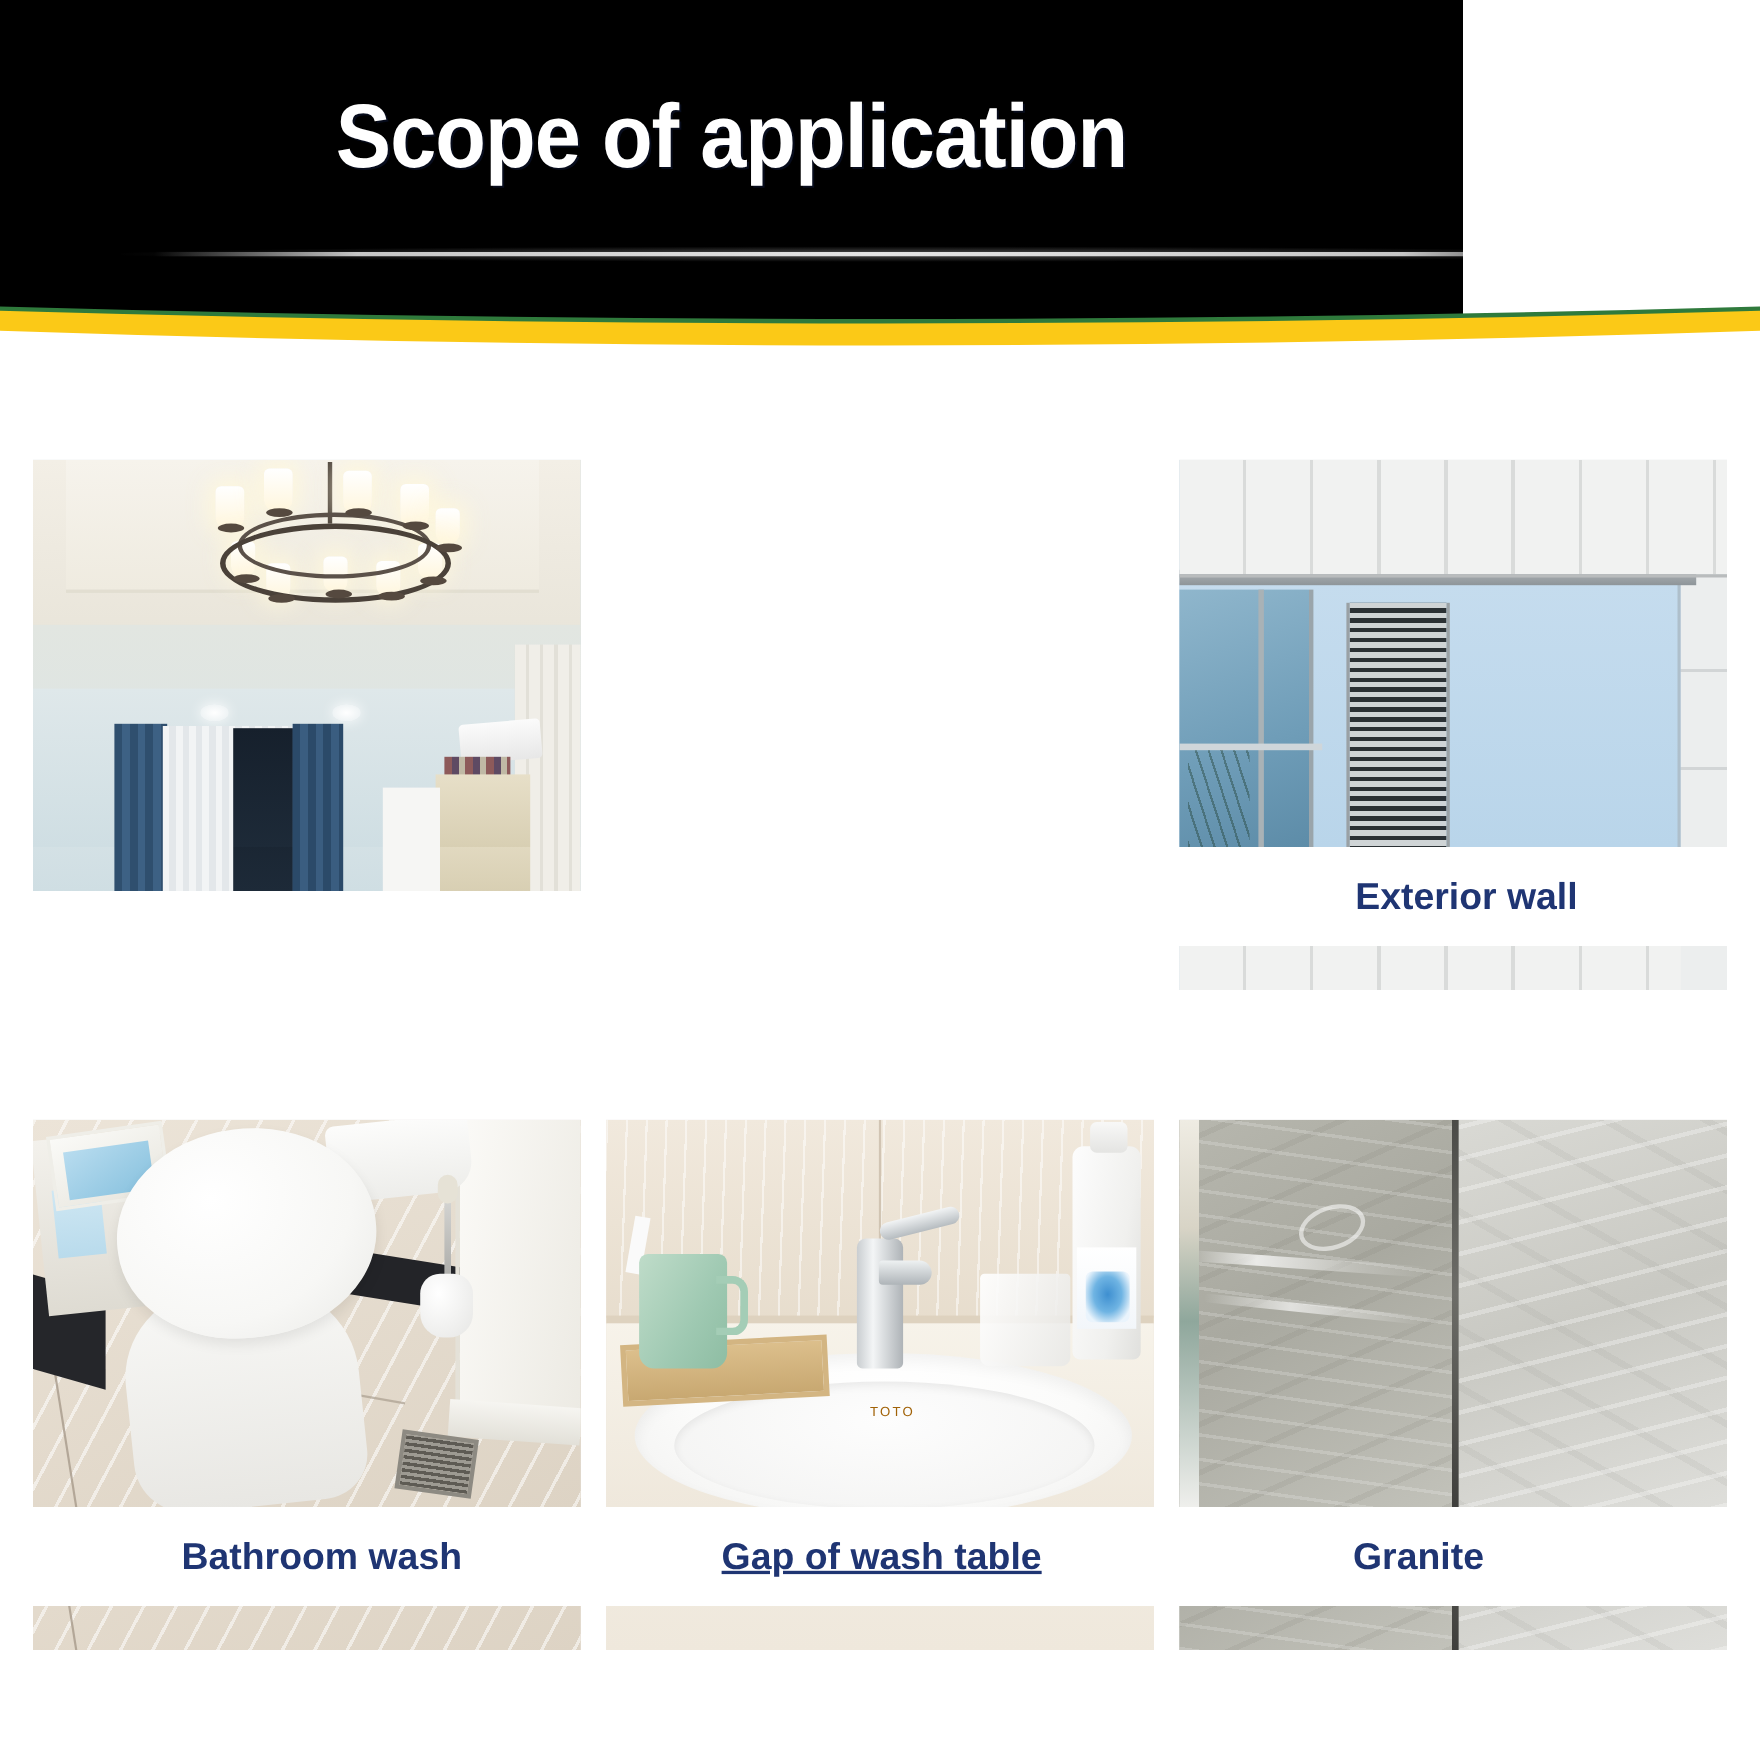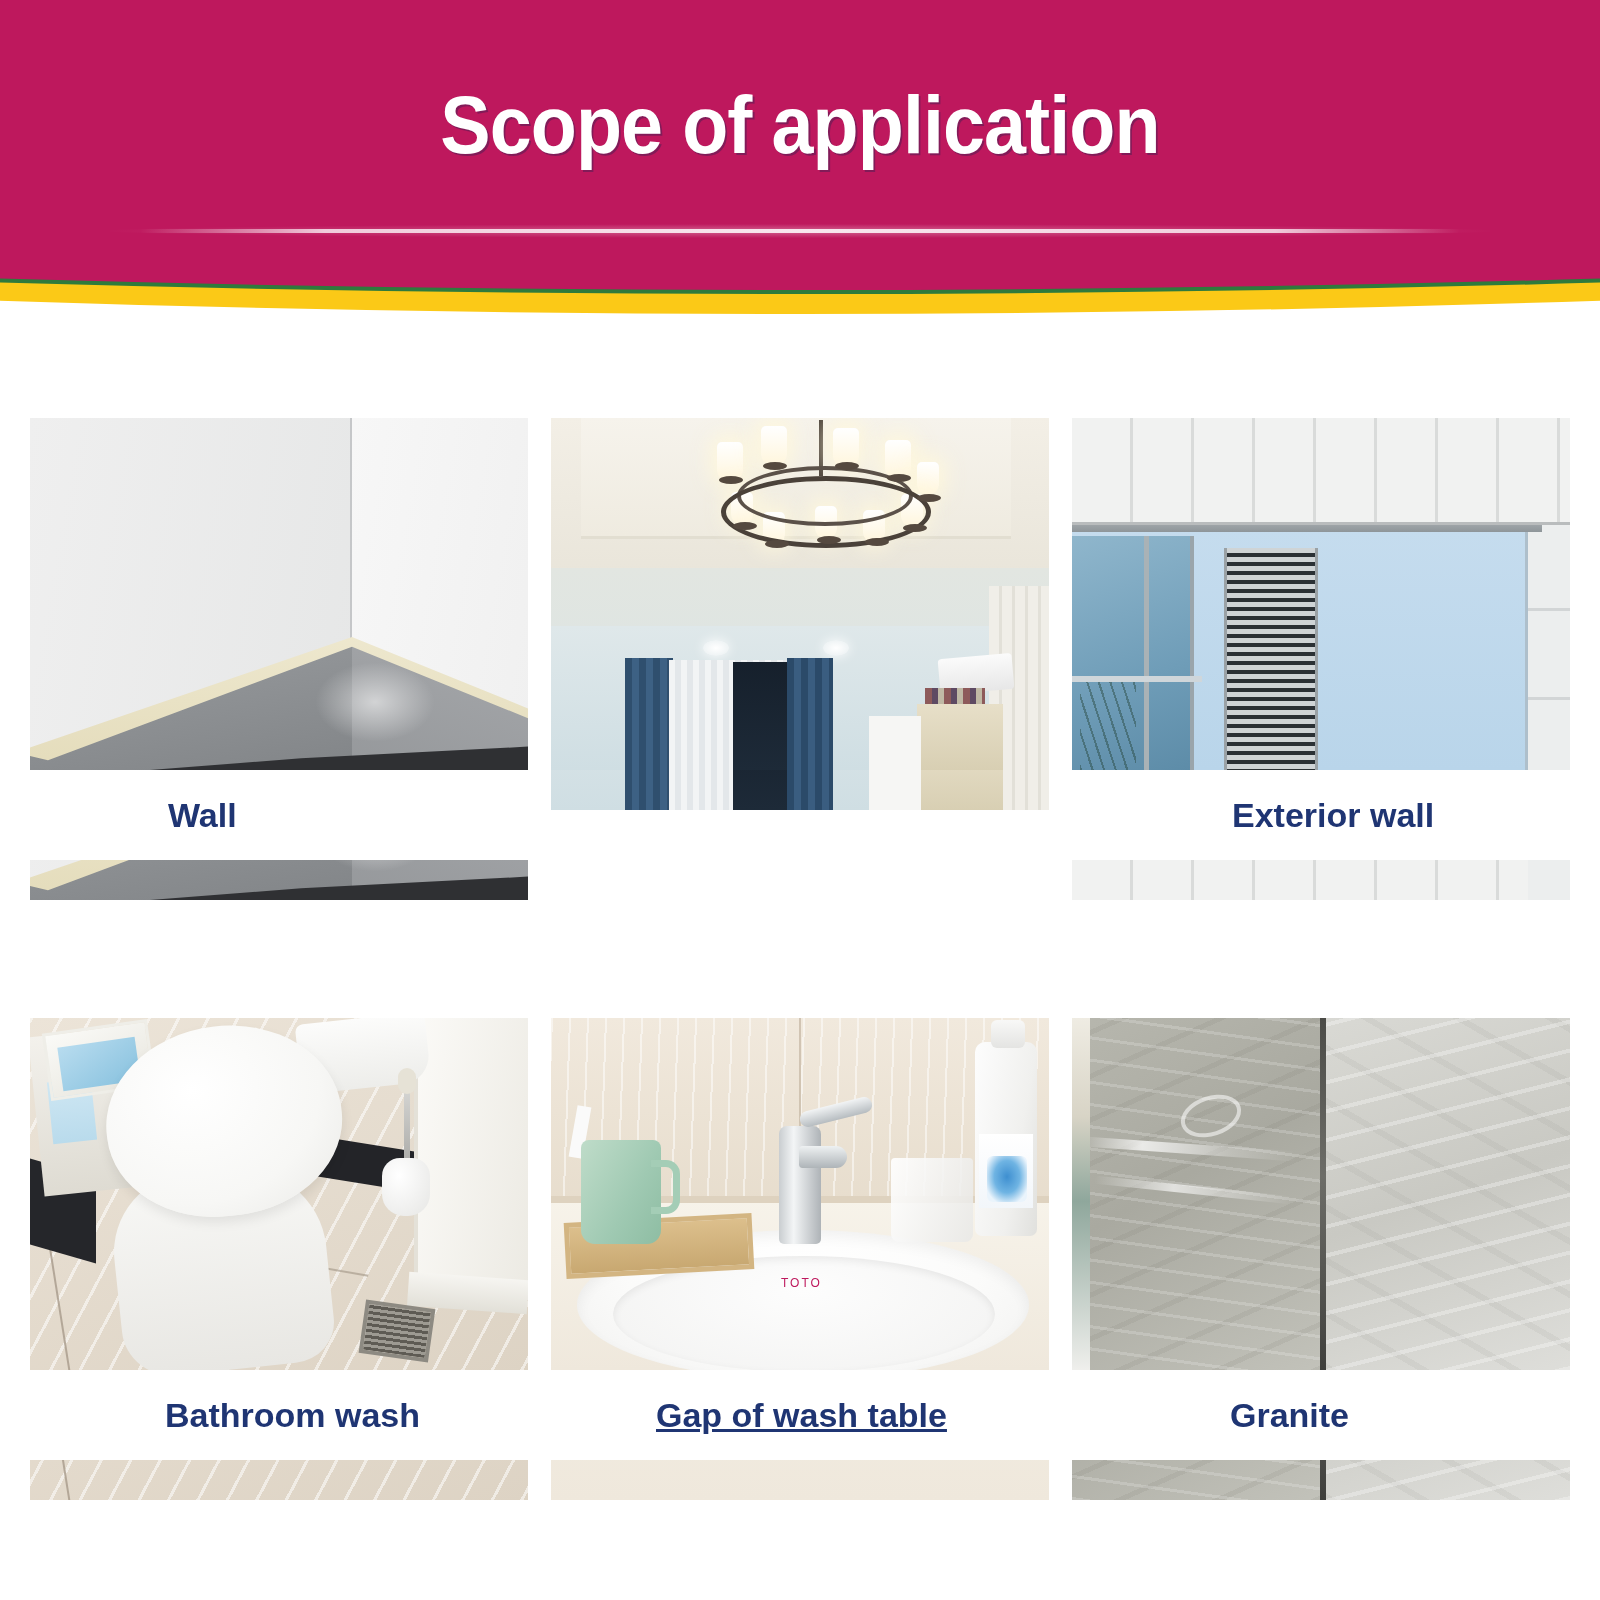--- a/index.html
+++ b/index.html
@@ -12,23 +12,23 @@
     height: 1600px;
     font-family: "Liberation Sans", sans-serif;
     overflow: hidden;
     position: relative;
   }
 
   
   .header {
     position: absolute;
     left: 0; top: 0;
-    width: 1600px;
+    width: 1330px;
     height: 290px;
-    background: #be185d;
+    background: #000000;
     overflow: hidden;
   }
   .header-title {
     position: absolute;
     left: 0; right: 0;
     top: 78px;
     text-align: center;
     color: #ffffff;
     font-size: 82px;
     font-weight: bold;
@@ -453,22 +453,22 @@
     border-radius:50%;
     box-shadow: inset 0 6px 14px rgba(0,0,0,0.05);
   }
   .sc-gap .basin-inner {
     position:absolute; left:62px; top:238px; width:382px; height:116px;
     border-radius:50%;
     background: radial-gradient(ellipse at 50% 30%, #fdfdfd, #f2f2f1);
     box-shadow: inset 0 3px 9px rgba(0,0,0,0.07);
   }
   .sc-gap .brandmark {
-    position:absolute; left:230px; top:258px;
-    font-size:12px; letter-spacing:2px; color:#be185d;
+    position:absolute; left:240px; top:258px;
+    font-size:12px; letter-spacing:2px; color:#a16207;
     font-family:"Liberation Sans", sans-serif;
   }
   .sc-gap .faucet-body {
     position:absolute; left:228px; top:108px; width:42px; height:118px;
     background: linear-gradient(90deg,#c9cdd0 0%,#f3f5f6 35%,#aeb3b7 100%);
     border-radius:8px 8px 5px 5px;
   }
   .sc-gap .faucet-spout {
     position:absolute; left:248px; top:128px; width:48px; height:22px;
     background: linear-gradient(180deg,#eef1f2,#aeb4b8);
@@ -579,47 +579,20 @@
   </svg>
   <svg class="band-yellow" viewBox="0 0 1640 52" preserveAspectRatio="none">
     <path d="M0,6 Q820,30 1640,6 L1640,24 Q820,52 0,24 Z" fill="#fbc917"></path>
   </svg>
 </div>
 
 <div class="grid">
 
   <div class="row row1">
 
-    <div class="cell col1">
-      <div class="photo">
-        <div class="scene sc-wall">
-          <div class="wall-left"></div>
-          <div class="wall-right"></div>
-          <div class="corner-line"></div>
-          <div class="floor-l"></div>
-          <div class="floor-r"></div>
-          <div class="seal"></div>
-          <div class="drk"></div>
-          <div class="sheen"></div>
-        </div>
-      </div>
-      <div class="caption">Wall</div>
-      <div class="strip s-wall">
-        <div class="scene sc-wall">
-          <div class="wall-left"></div>
-          <div class="wall-right"></div>
-
-          <div class="floor-l"></div>
-          <div class="floor-r"></div>
-          <div class="seal"></div>
-          <div class="drk"></div>
-          <div class="sheen"></div>
-        </div>
-      </div>
-    </div>
 
     <div class="cell col2">
       <div class="photo">
         <div class="scene sc-ceiling">
           <div class="ceil"></div>
           <div class="ceil-inner"></div>
           <div class="soffit"></div>
           <div class="backwall"></div>
           <div class="panel-wall"></div>
           <div class="down1"></div>

